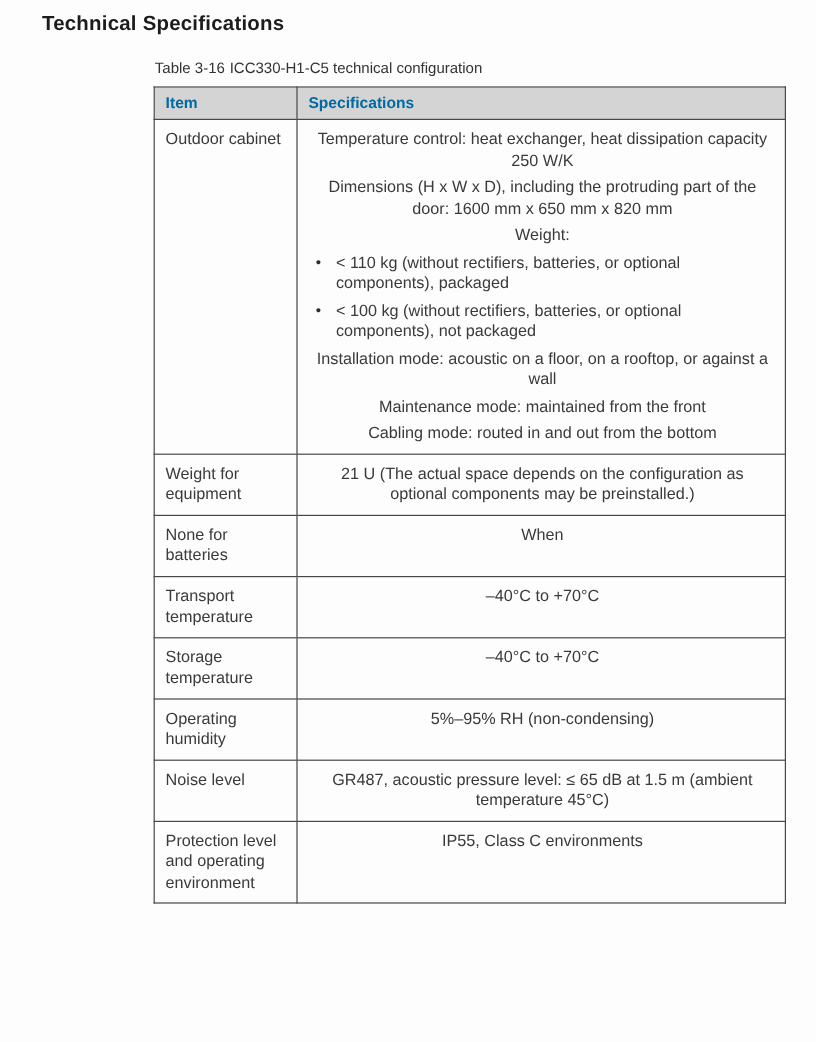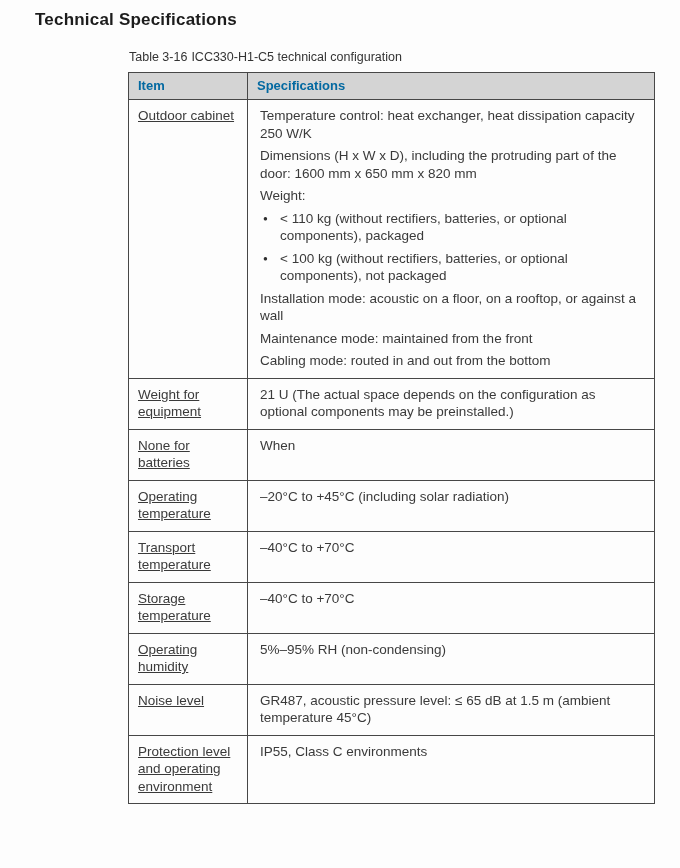--- a/index.html
+++ b/index.html
@@ -47,28 +47,27 @@
     background: var(--header-bg, #d4d4d4);
     font-size: 13px;
     font-weight: 700;
     color: #0369a1;
     padding: 5px 8px 6px 9px;
   }
   td.item-cell {
     font-size: 13.5px;
     line-height: 17.5px;
     padding: 7px 6px 8px 9px;
-    text-decoration: underline;
   }
   td.spec-cell {
     font-size: 13.5px;
     line-height: 17.5px;
     padding: 7px 10px 8px 12px;
   }
-  td.spec-cell p { margin: 0 0 5px 0; }
+  td.spec-cell p { margin: 0 0 5px 0; text-align: center; }
   td.spec-cell p:last-child, td.spec-cell .bullet:last-child { margin-bottom: 0; }
   .bullet { display: flex; margin: 0 0 5px 0; }
   .bullet .dot {
     flex: none;
     width: 20px;
     font-size: 8px;
     line-height: 17.5px;
     padding-left: 3px;
     color: #2e2e2e;
   }
@@ -120,26 +119,20 @@
               <p>21 U (The actual space depends on the configuration as optional components may be preinstalled.)</p>
             </td>
           </tr>
           <tr>
             <td class="item-cell">None for batteries</td>
             <td class="spec-cell">
               <p>When</p>
             </td>
           </tr>
           <tr>
-            <td class="item-cell">Operating temperature</td>
-            <td class="spec-cell">
-              <p>–20°C to +45°C (including solar radiation)</p>
-            </td>
-          </tr>
-          <tr>
             <td class="item-cell">Transport temperature</td>
             <td class="spec-cell">
               <p>–40°C to +70°C</p>
             </td>
           </tr>
           <tr>
             <td class="item-cell">Storage temperature</td>
             <td class="spec-cell">
               <p>–40°C to +70°C</p>
             </td>

